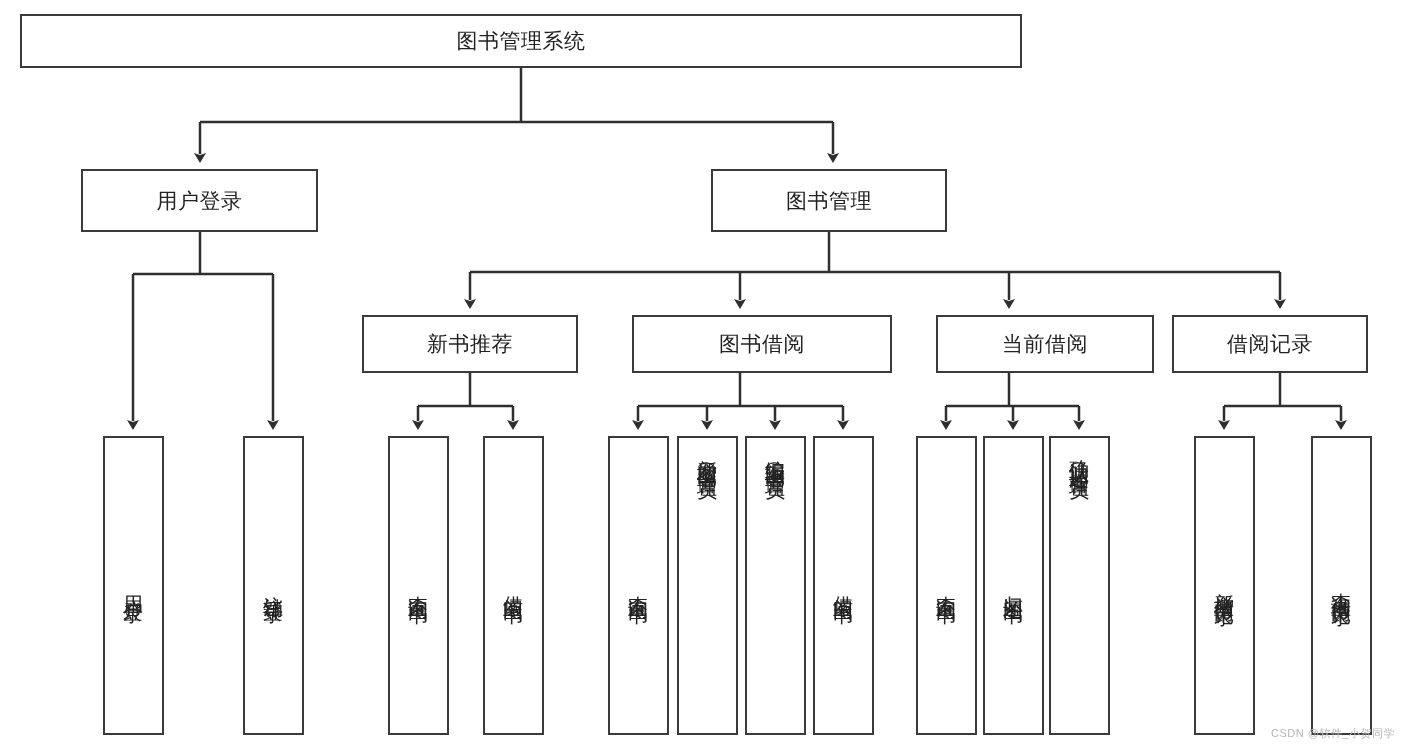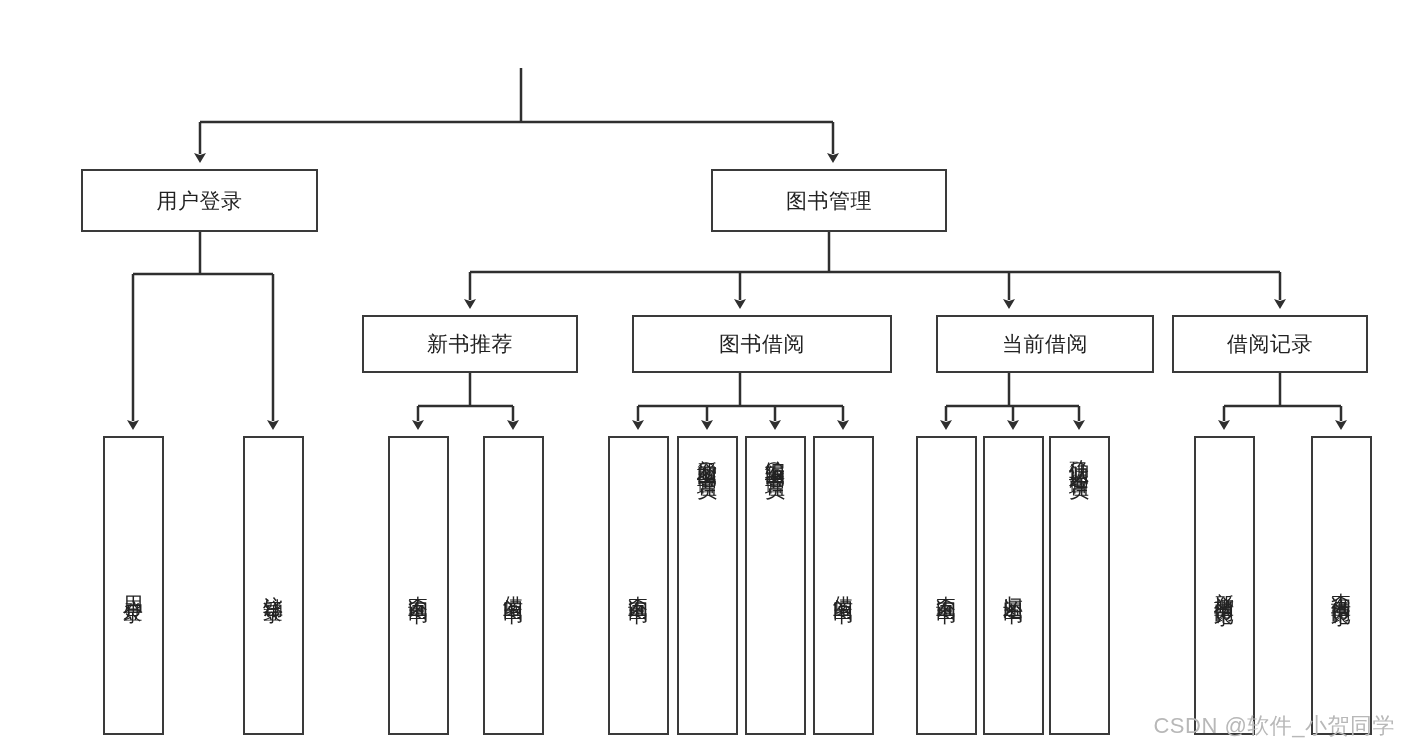--- a/index.html
+++ b/index.html
@@ -60,21 +60,21 @@
     padding-top: 6px;
   }
   .leaf-box.short-label {
     align-items: center;
     padding-top: 0;
   }
   #watermark {
     position: absolute;
     right: 10px;
     bottom: 6px;
-    font-size: 22px;
+    font-size: 11px;
     color: #b8b8b8;
     white-space: nowrap;
     letter-spacing: 0.5px;
     pointer-events: none;
   }
 </style>
 </head>
 <body>
 
 <div id="diagram-root">
@@ -122,20 +122,23 @@
       <path d="M1013,406 L1013,421" marker-end="url(#arrow)"></path>
       <path d="M1079,406 L1079,421" marker-end="url(#arrow)"></path>
 
       <path d="M1280,373 L1280,406"></path>
       <path d="M1224,406 L1341,406"></path>
       <path d="M1224,406 L1224,421" marker-end="url(#arrow)"></path>
       <path d="M1341,406 L1341,421" marker-end="url(#arrow)"></path>
     </g>
   </svg>
 
+  <div class="node-box" style="left:20px; top:14px; width:1002px; height:54px;">
+    <span class="node-label-h">图书管理系统</span>
+  </div>
 
   <div class="node-box" style="left:81px; top:169px; width:237px; height:63px;">
     <span class="node-label-h">用户登录</span>
   </div>
   <div class="node-box" style="left:362px; top:315px; width:216px; height:58px;">
     <span class="node-label-h">新书推荐</span>
   </div>
 
   <div class="node-box" style="left:711px; top:169px; width:236px; height:63px;">
     <span class="node-label-h">图书管理</span>

